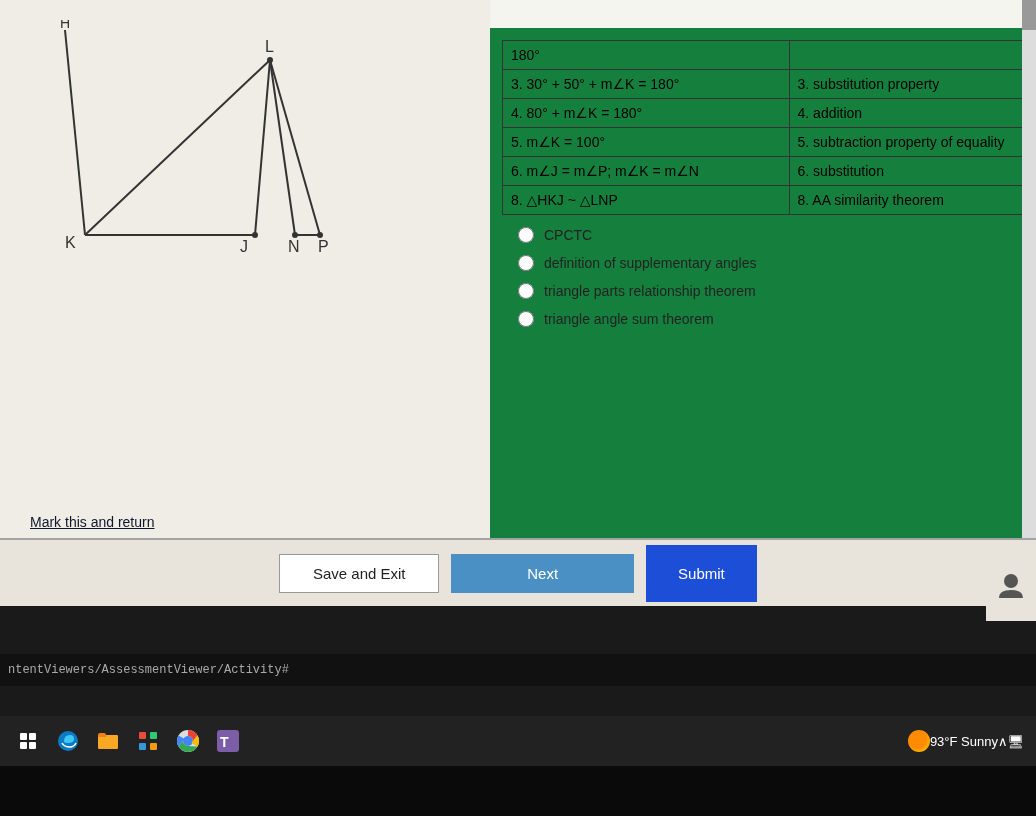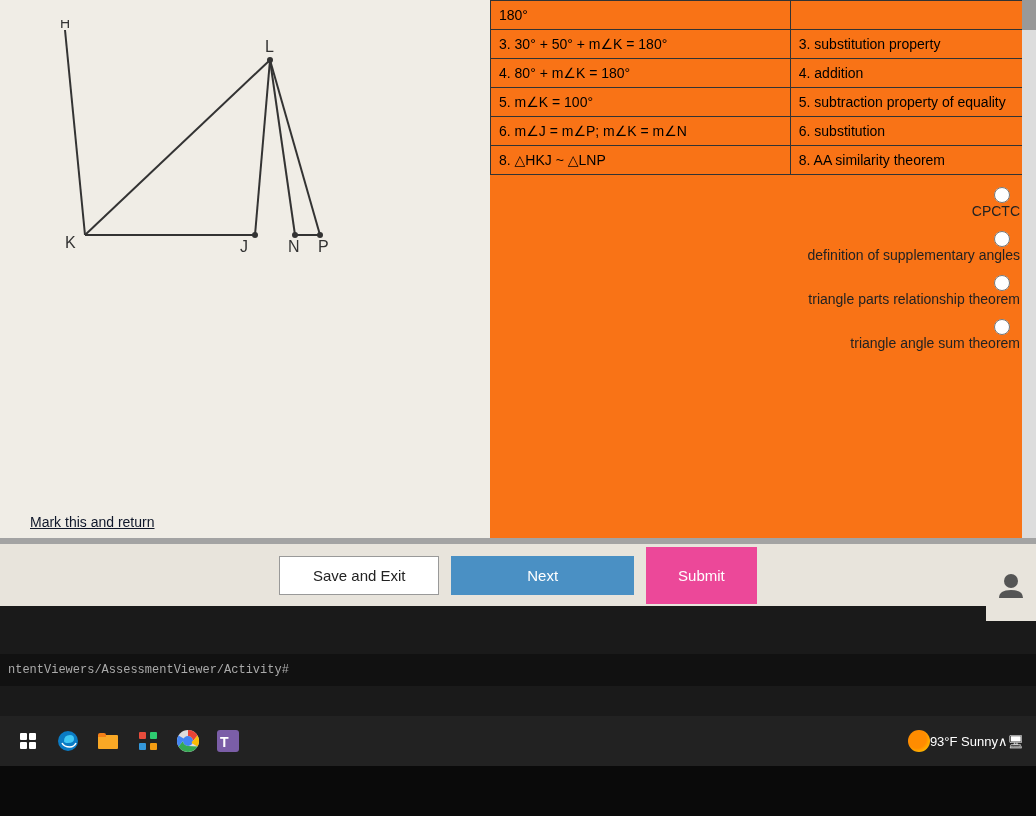--- a/index.html
+++ b/index.html
@@ -48,23 +48,24 @@
       color: #0f172a;
       text-decoration: underline;
       font-size: 14px;
       cursor: pointer;
     }
 
     
     .right-panel {
       width: 546px;
       height: 560px;
-      background: #f97316;
+      background: #15803d;
       overflow-y: auto;
-      padding: 0;
+      padding: 12px;
+      margin-top: 28px;
     }
 
     
     .proof-table {
       width: 100%;
       border-collapse: collapse;
       font-size: 14px;
     }
 
     .proof-table td {
@@ -87,26 +88,25 @@
 
     .question-text {
       font-size: 15px;
       font-weight: 500;
       margin-bottom: 14px;
       color: #111;
     }
 
     .radio-option {
       display: flex;
-      align-items: flex-end;
+      align-items: flex-start;
       margin-bottom: 12px;
       font-size: 14px;
       color: #222;
       cursor: pointer;
-      flex-direction: column;
     }
 
     .radio-option input[type="radio"] {
       margin-right: 10px;
       width: 16px;
       height: 16px;
       cursor: pointer;
     }
 
     
@@ -114,21 +114,21 @@
       position: absolute;
       bottom: 210px;
       left: 0;
       width: 1036px;
       height: 68px;
       background: #e8e4dc;
       display: flex;
       align-items: center;
       justify-content: center;
       gap: 12px;
-      border-top: 6px solid #a3a3a3;
+      border-top: 2px solid #a3a3a3;
     }
 
     .btn-save {
       background: #ffffff;
       border: 1px solid #999;
       padding: 10px 28px;
       font-size: 15px;
       cursor: pointer;
       color: #222;
       min-width: 160px;
@@ -140,21 +140,21 @@
       border: none;
       padding: 11px 76px;
       font-size: 15px;
       cursor: pointer;
       color: white;
       min-width: 130px;
       text-align: center;
     }
 
     .btn-submit {
-      background: #ec4899;
+      background: #1d4ed8;
       border: none;
       padding: 20px 32px;
       font-size: 15px;
       cursor: pointer;
       color: white;
       min-width: 110px;
       text-align: center;
     }
 
     

